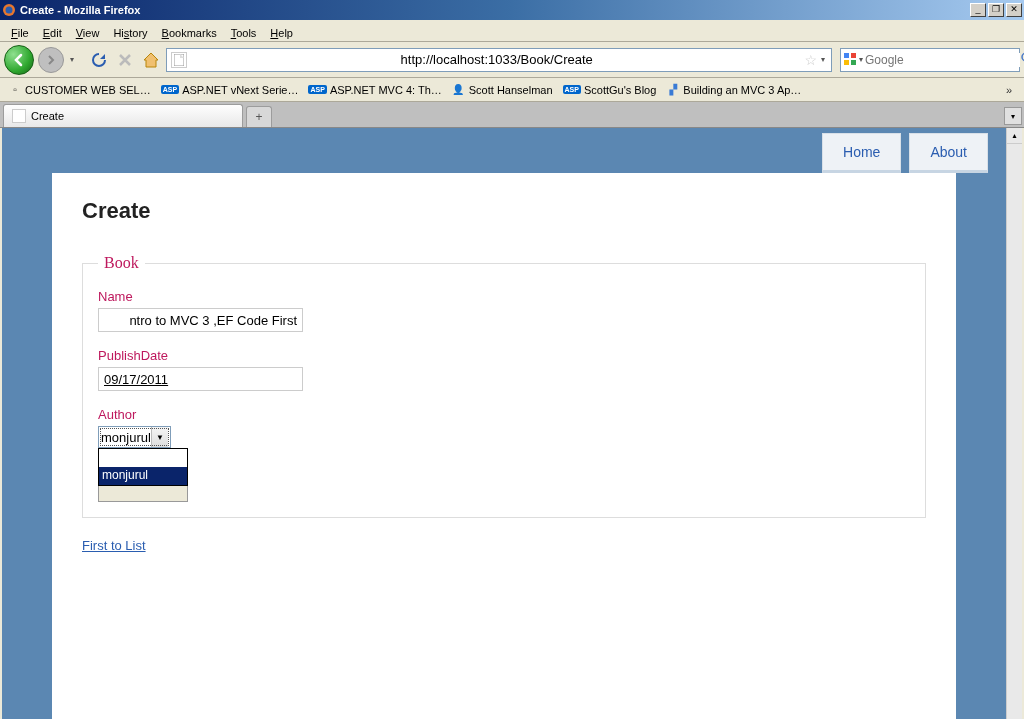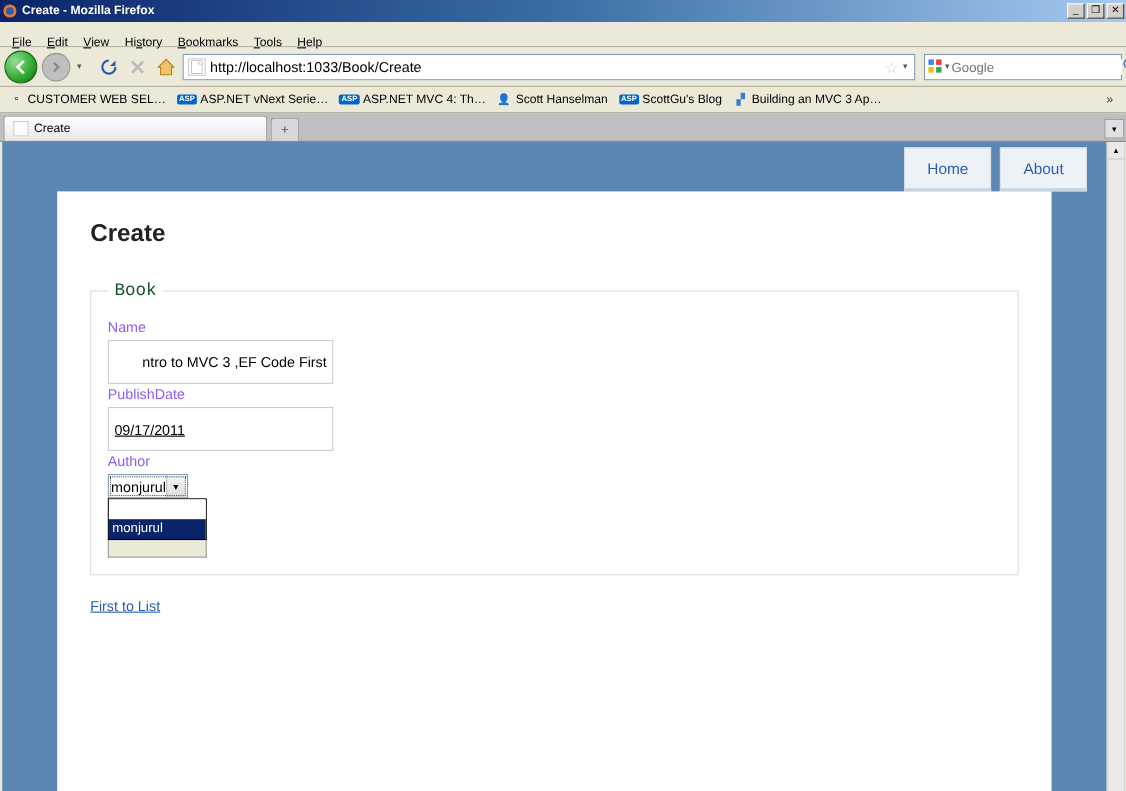--- a/index.html
+++ b/index.html
@@ -25,22 +25,22 @@
 .titlebar .ff-icon { width: 14px; height: 14px; margin-right: 4px; display:flex; align-items:center; justify-content:center;}
 .titlebar .title-text { font-weight: bold; flex: 1;}
 .winbtns { display: flex; gap: 0; }
 .winbtn { width: 16px; height: 14px; background: #d4d0c8; border: 1px solid #fff; border-right-color:#404040; border-bottom-color:#404040; margin-left:2px; font-family: Arial; font-size:9px; line-height:10px; text-align:center; color:#000;}
 
 
 .menubar {
   height: 22px;
   background: #ece9d8;
   display: flex;
-  align-items: flex-start;
-  padding: 11px 4px;
+  align-items: flex-end;
+  padding: 0 4px;
   border-bottom: 1px solid #aca899;
 }
 .menubar span { padding: 2px 7px; cursor: default;}
 .menubar span u { text-decoration: underline; }
 
 
 .navtoolbar {
   height: 36px;
   background: #ece9d8;
   border-bottom: 1px solid #aca899;
@@ -60,21 +60,21 @@
   background: #bfbfbf; border: 1px solid #999; display:flex; align-items:center; justify-content:center;
   color:#777; font-size:12px;
 }
 .tiny-drop { color:#555; font-size:8px; padding:0 2px;}
 .tool-icon { width: 22px; height: 22px; display:flex; align-items:center; justify-content:center; font-size:16px;}
 .reload-icon { color:#2a5db0; }
 .stop-icon { color:#999; }
 .home-icon { color:#e8a33d; }
 .url-bar { flex: 1; height: 24px; background:#fff; border:1px solid #7f9db9; display:flex; align-items:center; padding:0 4px; }
 .url-bar .pageicon { width:16px; height:16px; margin-right:4px; border:1px solid #ccc; background:#fff; font-size:9px; display:flex; align-items:center; justify-content:center;}
-.url-bar input { flex:1; border:none; outline:none; font-size:13px; height:20px;}
+.url-bar input { flex:1; border:none; outline:none; font-size:13px; height:20px;text-align:center;}
 .star { color:#ccc; font-size:14px; padding:0 2px;}
 .search-box { width: 180px; height:24px; background:#fff; border:1px solid #7f9db9; display:flex; align-items:center; padding:0 2px; margin-left:4px;}
 .search-box .gicon { width:16px; height:16px; font-size:10px; font-weight:bold;}
 .search-box input { flex:1; border:none; outline:none; font-size:12px; color:#1d4ed8; }
 .mag { color:#4a7ac9; font-size:12px;}
 .divider-v { width:4px; }
 
 
 .bmtoolbar {
   height: 24px;
@@ -136,27 +136,27 @@
 }
 .card-inner{ padding: 25px 30px; }
 h1.page-title{
   font-family: "Segoe UI", Arial, sans-serif;
   font-size: 22px; font-weight:bold; color:#222; margin-bottom: 30px;
 }
 fieldset{
   border: 1px solid #ddd; padding: 15px; margin-bottom: 20px; position:relative;
 }
 legend{
-  font-family: Liberation Mono, monospace; font-size:16px; color:#14532d; padding: 0 6px;
+  font-family: Liberation Serif, serif; font-size:16px; color:#be185d; padding: 0 6px;
 }
 .form-label{
-  font-family: "Segoe UI", Arial, sans-serif; font-size:13px; color:#8b5cf6; margin-bottom: 4px; margin-top: 2px;
+  font-family: "Segoe UI", Arial, sans-serif; font-size:13px; color:#be185d; margin-bottom: 4px; margin-top: 2px;
 }
 .text-input{
-  width: 205px; height: 40px; border: 1px solid #ccc; padding: 2px 5px; font-size:13px; font-family:"Segoe UI", Arial; margin-bottom: 0; text-align:right;
+  width: 205px; height: 24px; border: 1px solid #ccc; padding: 2px 5px; font-size:13px; font-family:"Segoe UI", Arial; margin-bottom: 14px; text-align:right;
 }
 .text-input.left { text-align:left;text-decoration:underline; }
 .select-wrap{ position:relative; width: 72px; display:flex; }
 .styled-select{
   width: 84px; height: 22px; border:1px solid #7f9db9; background:#fff; font-size:13px;
   display:flex; align-items:center; padding: 0 2px; outline: 1px dotted #555; outline-offset: -3px;
 }
 .select-arrow{
   width:17px; height:20px; background: linear-gradient(#f5f5f5,#ddd); border-left:1px solid #bbb; display:flex; align-items:center; justify-content:center; font-size:8px; margin-left:auto;
 }

